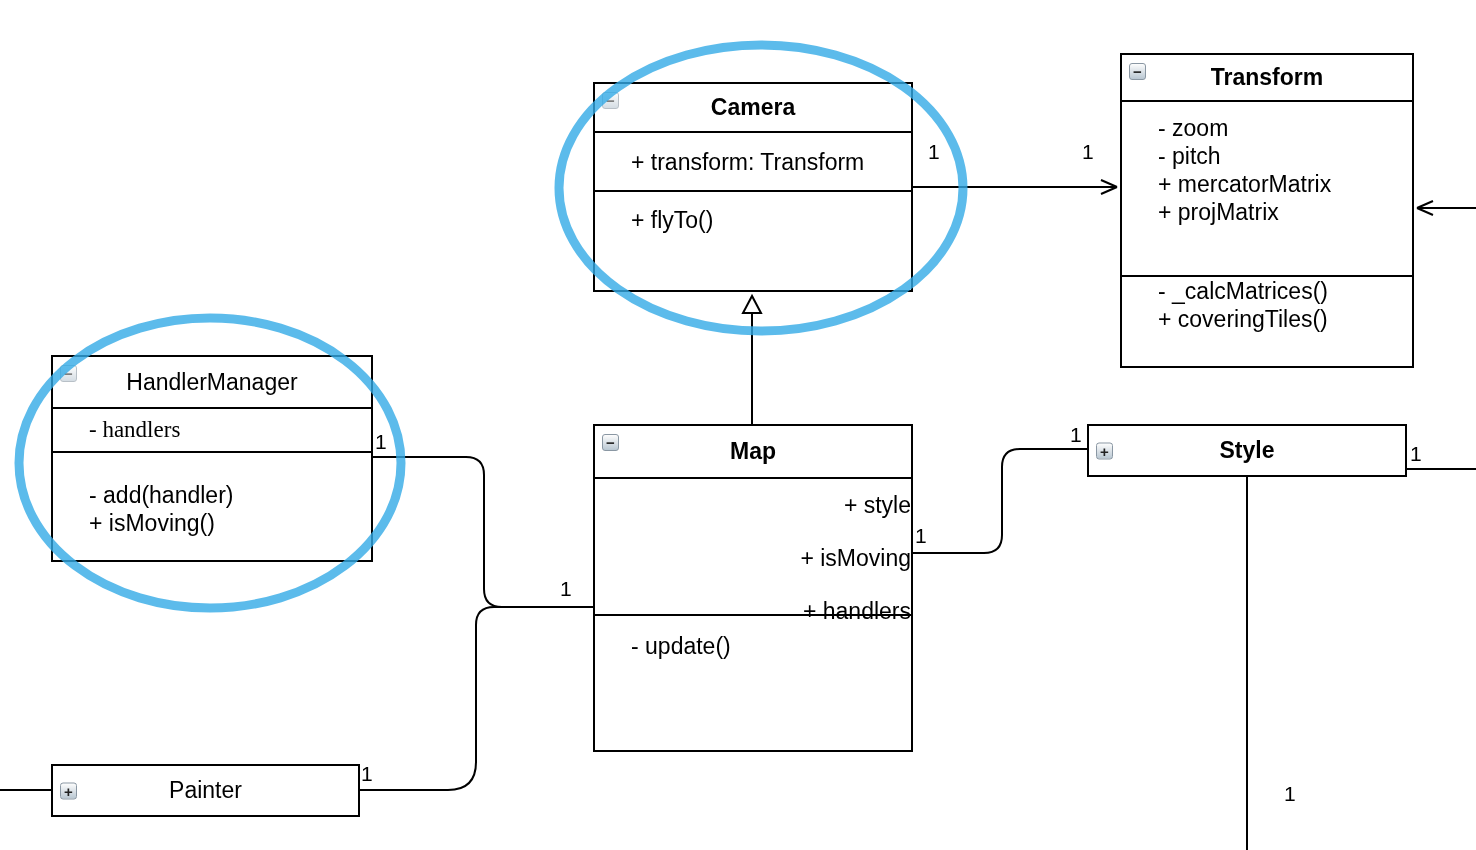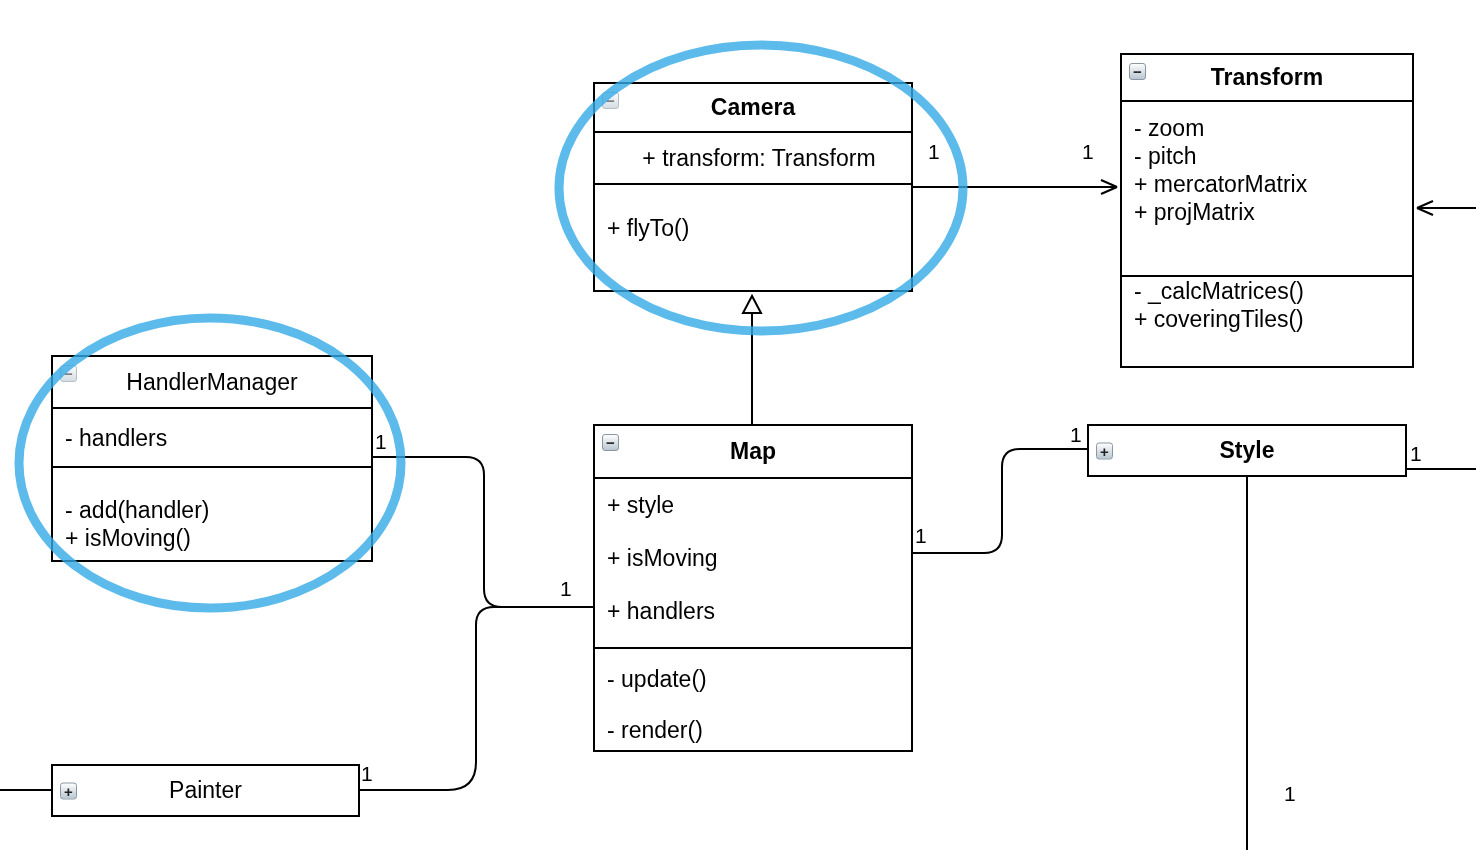--- a/index.html
+++ b/index.html
@@ -38,20 +38,21 @@
   .uml-title.bold { font-weight: bold; }
   .uml-box.collapsed .uml-title { border-bottom: none; height: 100%; }
 
   .uml-section { box-sizing: border-box; }
   .section-attrs { border-bottom: 2px solid #000000; }
   .member {
     padding-left: 12px;
     font-size: 23px;
     line-height: 28px;
     white-space: pre;
+    margin-left: 24px;
   }
   .flex-center { display: flex; flex-direction: column; justify-content: center; }
 
   .fold-icon {
     position: absolute;
     left: 7px;
     top: 8px;
     width: 17px;
     height: 17px;
     border: 1px solid #8a97a3;
@@ -73,39 +74,39 @@
     position: absolute;
     font-size: 21px;
     line-height: 24px;
     color: #000000;
     z-index: 3;
   }
 
   
   #box-camera { left: 593px; top: 82px; width: 320px; height: 210px; }
   #box-camera .uml-title { height: 49px; }
-  #box-camera .section-attrs { height: 52px; text-align: center; }
-  #box-camera .section-methods { padding-top: 29px; }
+  #box-camera .section-attrs { height: 59px; }
+  #box-camera .section-methods { padding-top: 14px; }
 
   
   #box-transform { left: 1120px; top: 53px; width: 294px; height: 315px; }
   #box-transform .uml-title { height: 47px; }
   #box-transform .section-attrs { height: 175px; padding-top: 12px; }
   #box-transform .section-methods { }
 
   
   #box-handlermanager { left: 51px; top: 355px; width: 322px; height: 207px; }
   #box-handlermanager .uml-title { height: 52px; }
-  #box-handlermanager .section-attrs { height: 59px; }
+  #box-handlermanager .section-attrs { height: 44px; font-family: Liberation Serif, serif; }
   #box-handlermanager .section-methods { padding-top: 28px; }
 
   
   #box-map { left: 593px; top: 424px; width: 320px; height: 328px; }
   #box-map .uml-title { height: 53px; }
-  #box-map .section-attrs { height: 170px; }
+  #box-map .section-attrs { height: 137px; text-align: right; }
   #box-map .section-attrs .member { line-height: 53px; }
   #box-map .section-methods { padding-top: 5px; }
   #box-map .section-methods .member { line-height: 51px; }
 
   
   #box-style { left: 1087px; top: 424px; width: 320px; height: 53px; }
 
   
   #box-painter { left: 51px; top: 764px; width: 309px; height: 53px; }
 </style>
@@ -215,21 +216,20 @@
         </span>
       <span>Map</span>
     </div>
     <div class="uml-section section-attrs">
       <div class="member">+ style</div>
       <div class="member">+ isMoving</div>
       <div class="member">+ handlers</div>
     </div>
     <div class="uml-section section-methods">
       <div class="member">- update()</div>
-      <div class="member">- render()</div>
     </div>
   </div>
 
   <div class="uml-box collapsed" id="box-style">
     <div class="uml-title bold">
       <span class="fold-icon">
           <span>+</span>
         </span>
       <span>Style</span>
     </div>

